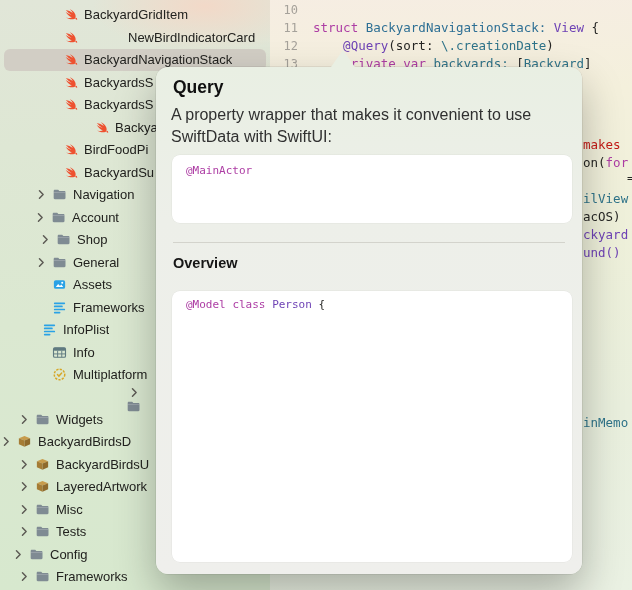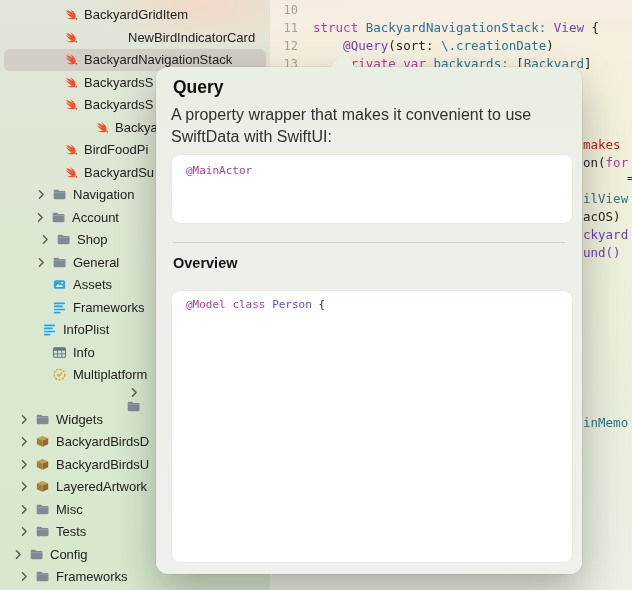--- a/index.html
+++ b/index.html
@@ -264,21 +264,21 @@
               <path d="M5.5 3.5L10 8l-4.5 4.5" stroke="#5c5a54" stroke-width="1.8" fill="none" stroke-linecap="round" stroke-linejoin="round"></path>
             </svg></span>
           <span class="icn">
             <svg viewBox="0 0 16 16" width="15" height="15">
               <path fill="#7f8b93" d="M1.8 4.2c0-.7.5-1.2 1.2-1.2h3.1c.3 0 .6.1.8.3l.9.9h5.4c.7 0 1.2.5 1.2 1.2v6.4c0 .7-.5 1.2-1.2 1.2H3c-.7 0-1.2-.5-1.2-1.2V4.2z"></path>
               <path fill="rgba(255,255,255,0.25)" d="M1.8 5.6h12.6v.8H1.8z"></path>
             </svg>
           </span>
           <span class="lbl">Widgets</span>
         </div>
-        <div class="srow" style="top: 430.92px; padding-left: 18px;">
+        <div class="srow" style="top: 430.92px; ">
           <span class="chev"><svg viewBox="0 0 16 16" width="13" height="13">
               <path d="M5.5 3.5L10 8l-4.5 4.5" stroke="#5c5a54" stroke-width="1.8" fill="none" stroke-linecap="round" stroke-linejoin="round"></path>
             </svg></span>
           <span class="icn">
             <svg viewBox="0 0 16 16" width="15" height="15">
               <path fill="#c79b4b" d="M8 2l6 2.5L8 7 2 4.5z"></path>
               <path fill="#a57c35" d="M2 4.5L8 7v6.5L2 11z"></path>
               <path fill="#8f6a2c" d="M14 4.5L8 7v6.5L14 11z"></path>
             </svg>
           </span>

